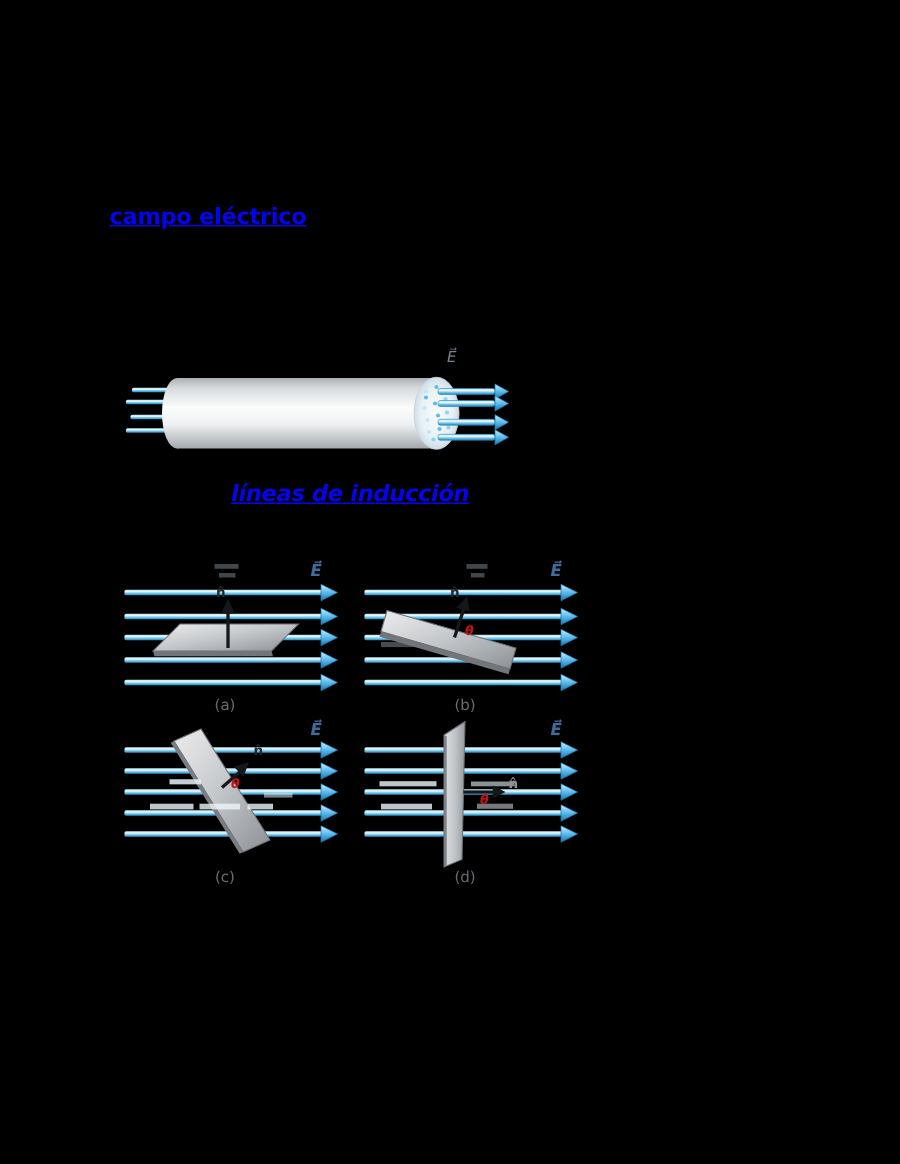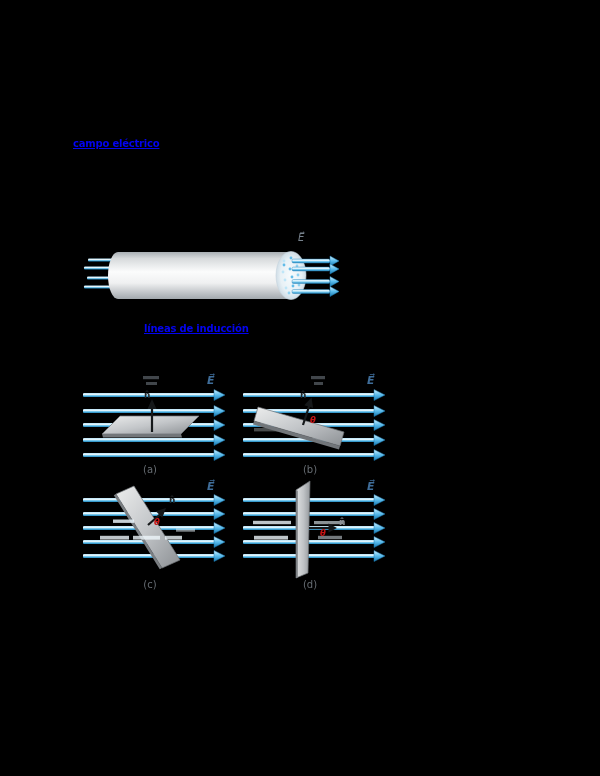--- a/index.html
+++ b/index.html
@@ -1,25 +1,25 @@
 <!DOCTYPE html>
 <html><head>
 <meta charset="utf-8">
 <style>
   html,body{margin:0;padding:0;background:#000;}
   .page{
     position:relative;width:600px;height:776px;background:#000000;
     overflow:hidden;font-family:"DejaVu Sans",sans-serif;
   }
   a.doc-link{
-    position:absolute;font-weight:bold;font-size:10px;line-height:14px;
+    position:absolute;font-weight:bold;font-size:15px;line-height:14px;
     color:#0404f0;text-decoration:underline;letter-spacing:-0.2px;white-space:nowrap;
   }
   .link1{left:73px;top:137px;}
-  .link2{left:144px;top:322px;}
+  .link2{left:154px;top:322px;font-style:italic;}
   svg.fig{position:absolute;display:block;}
   .fig-cyl{left:78px;top:228px;}
   .fig-a{left:80px;top:370px;}
   .fig-b{left:240px;top:370px;}
   .fig-c{left:80px;top:478px;}
   .fig-d{left:240px;top:478px;}
   text{font-family:"DejaVu Sans",sans-serif;}
   .cap{font-size:10px;fill:#666c72;}
   .nhat{font-size:9px;font-weight:bold;fill:#23282c;}
   .nhat-lite{font-size:9px;font-weight:bold;fill:#8d9298;}

